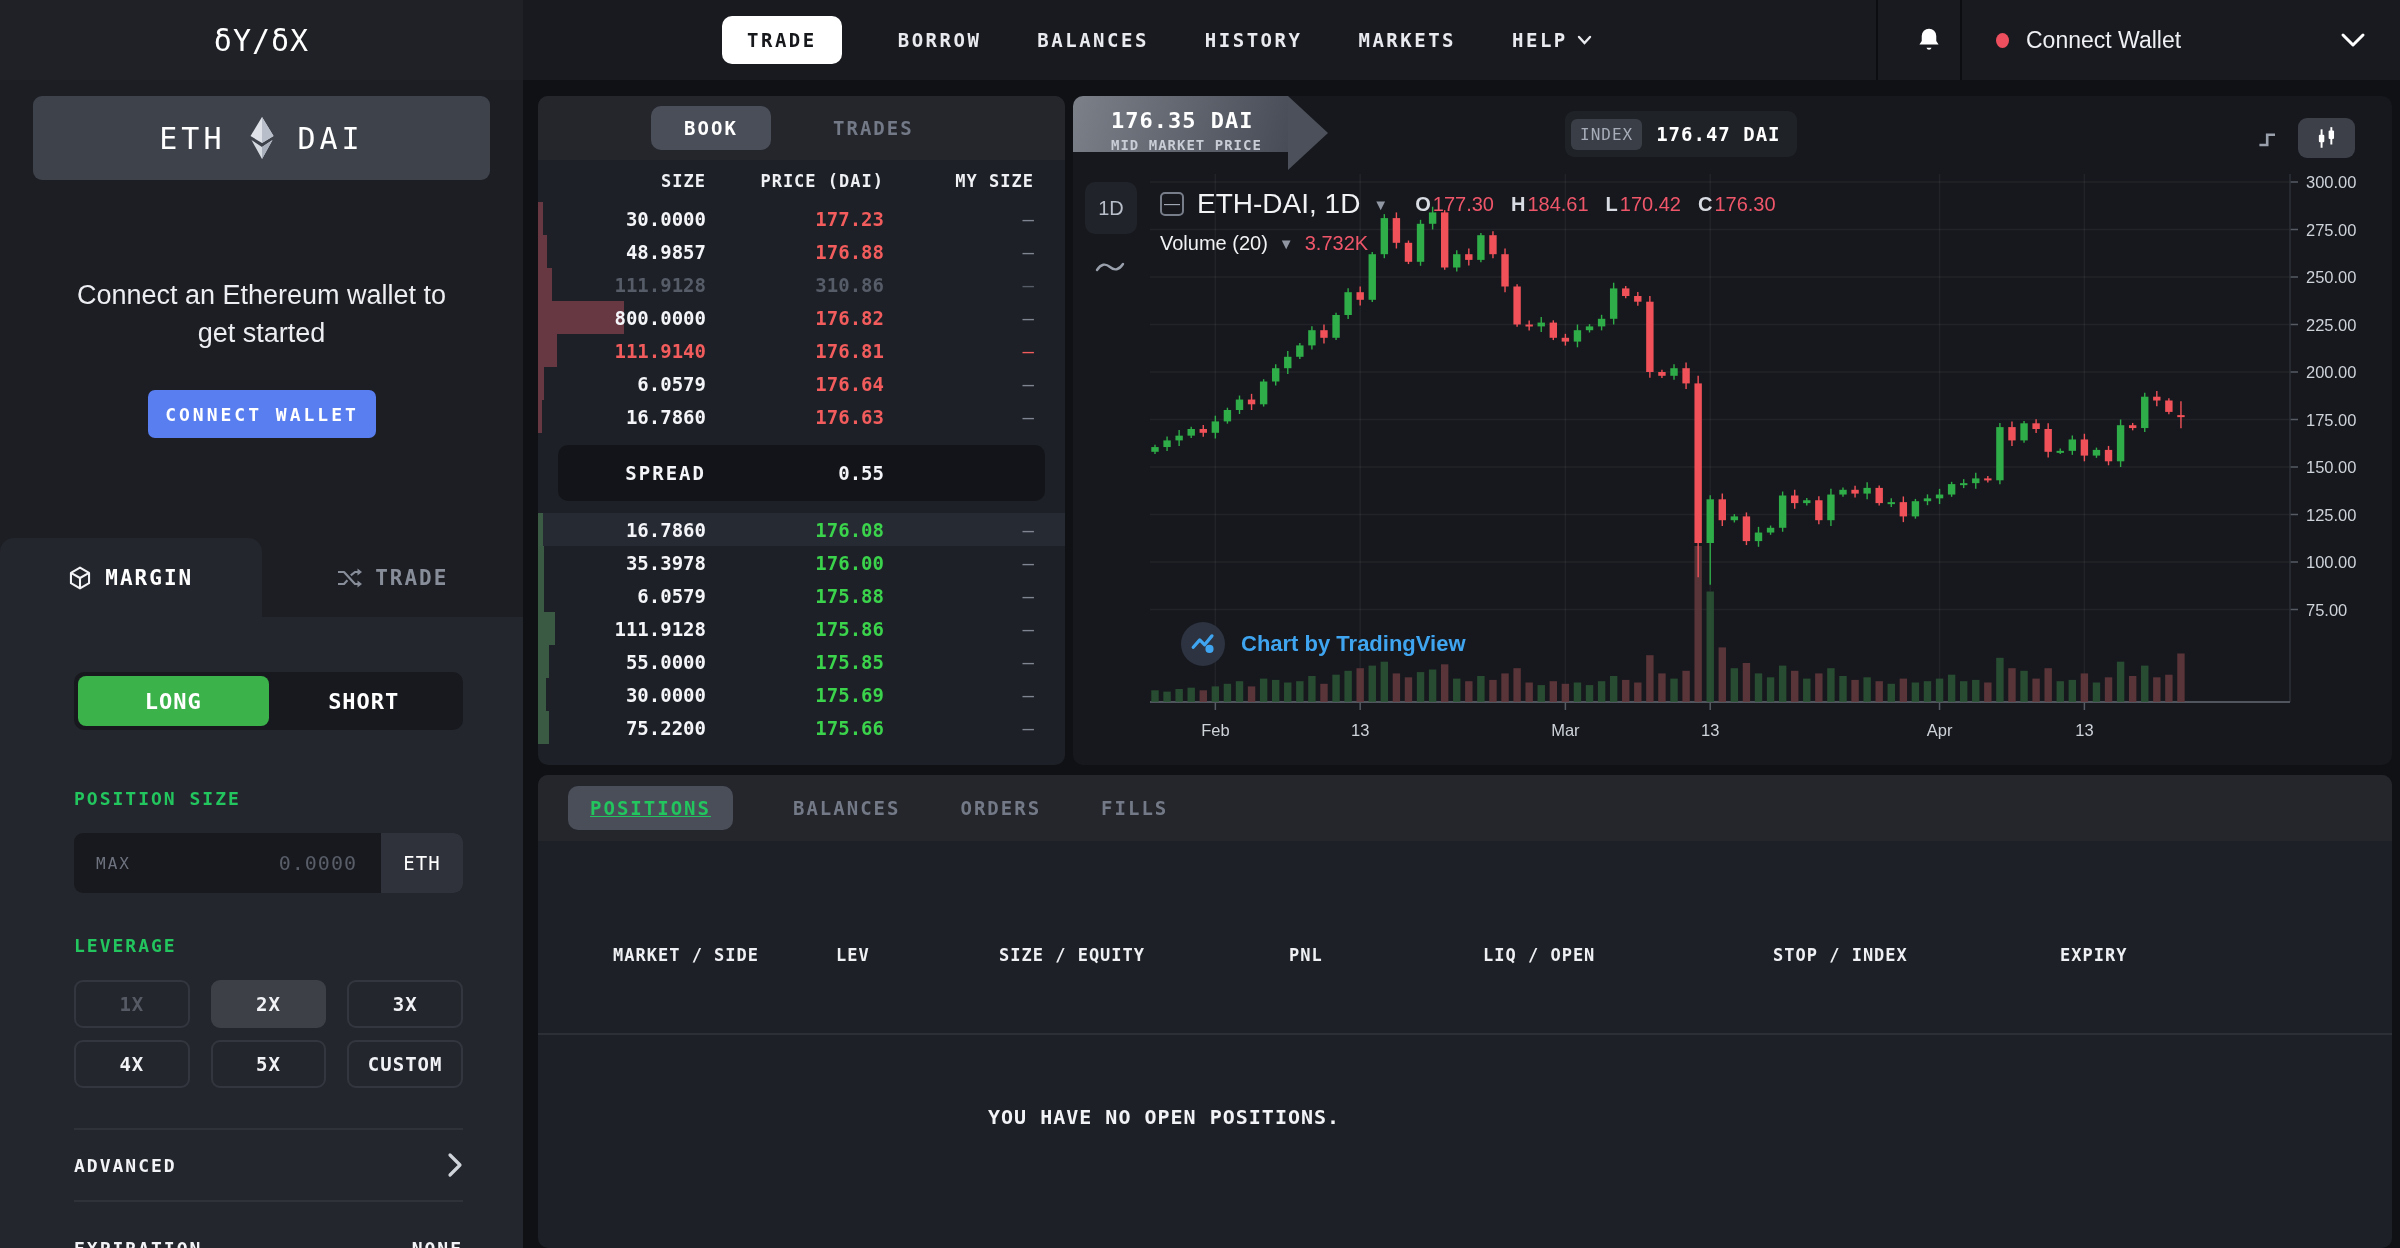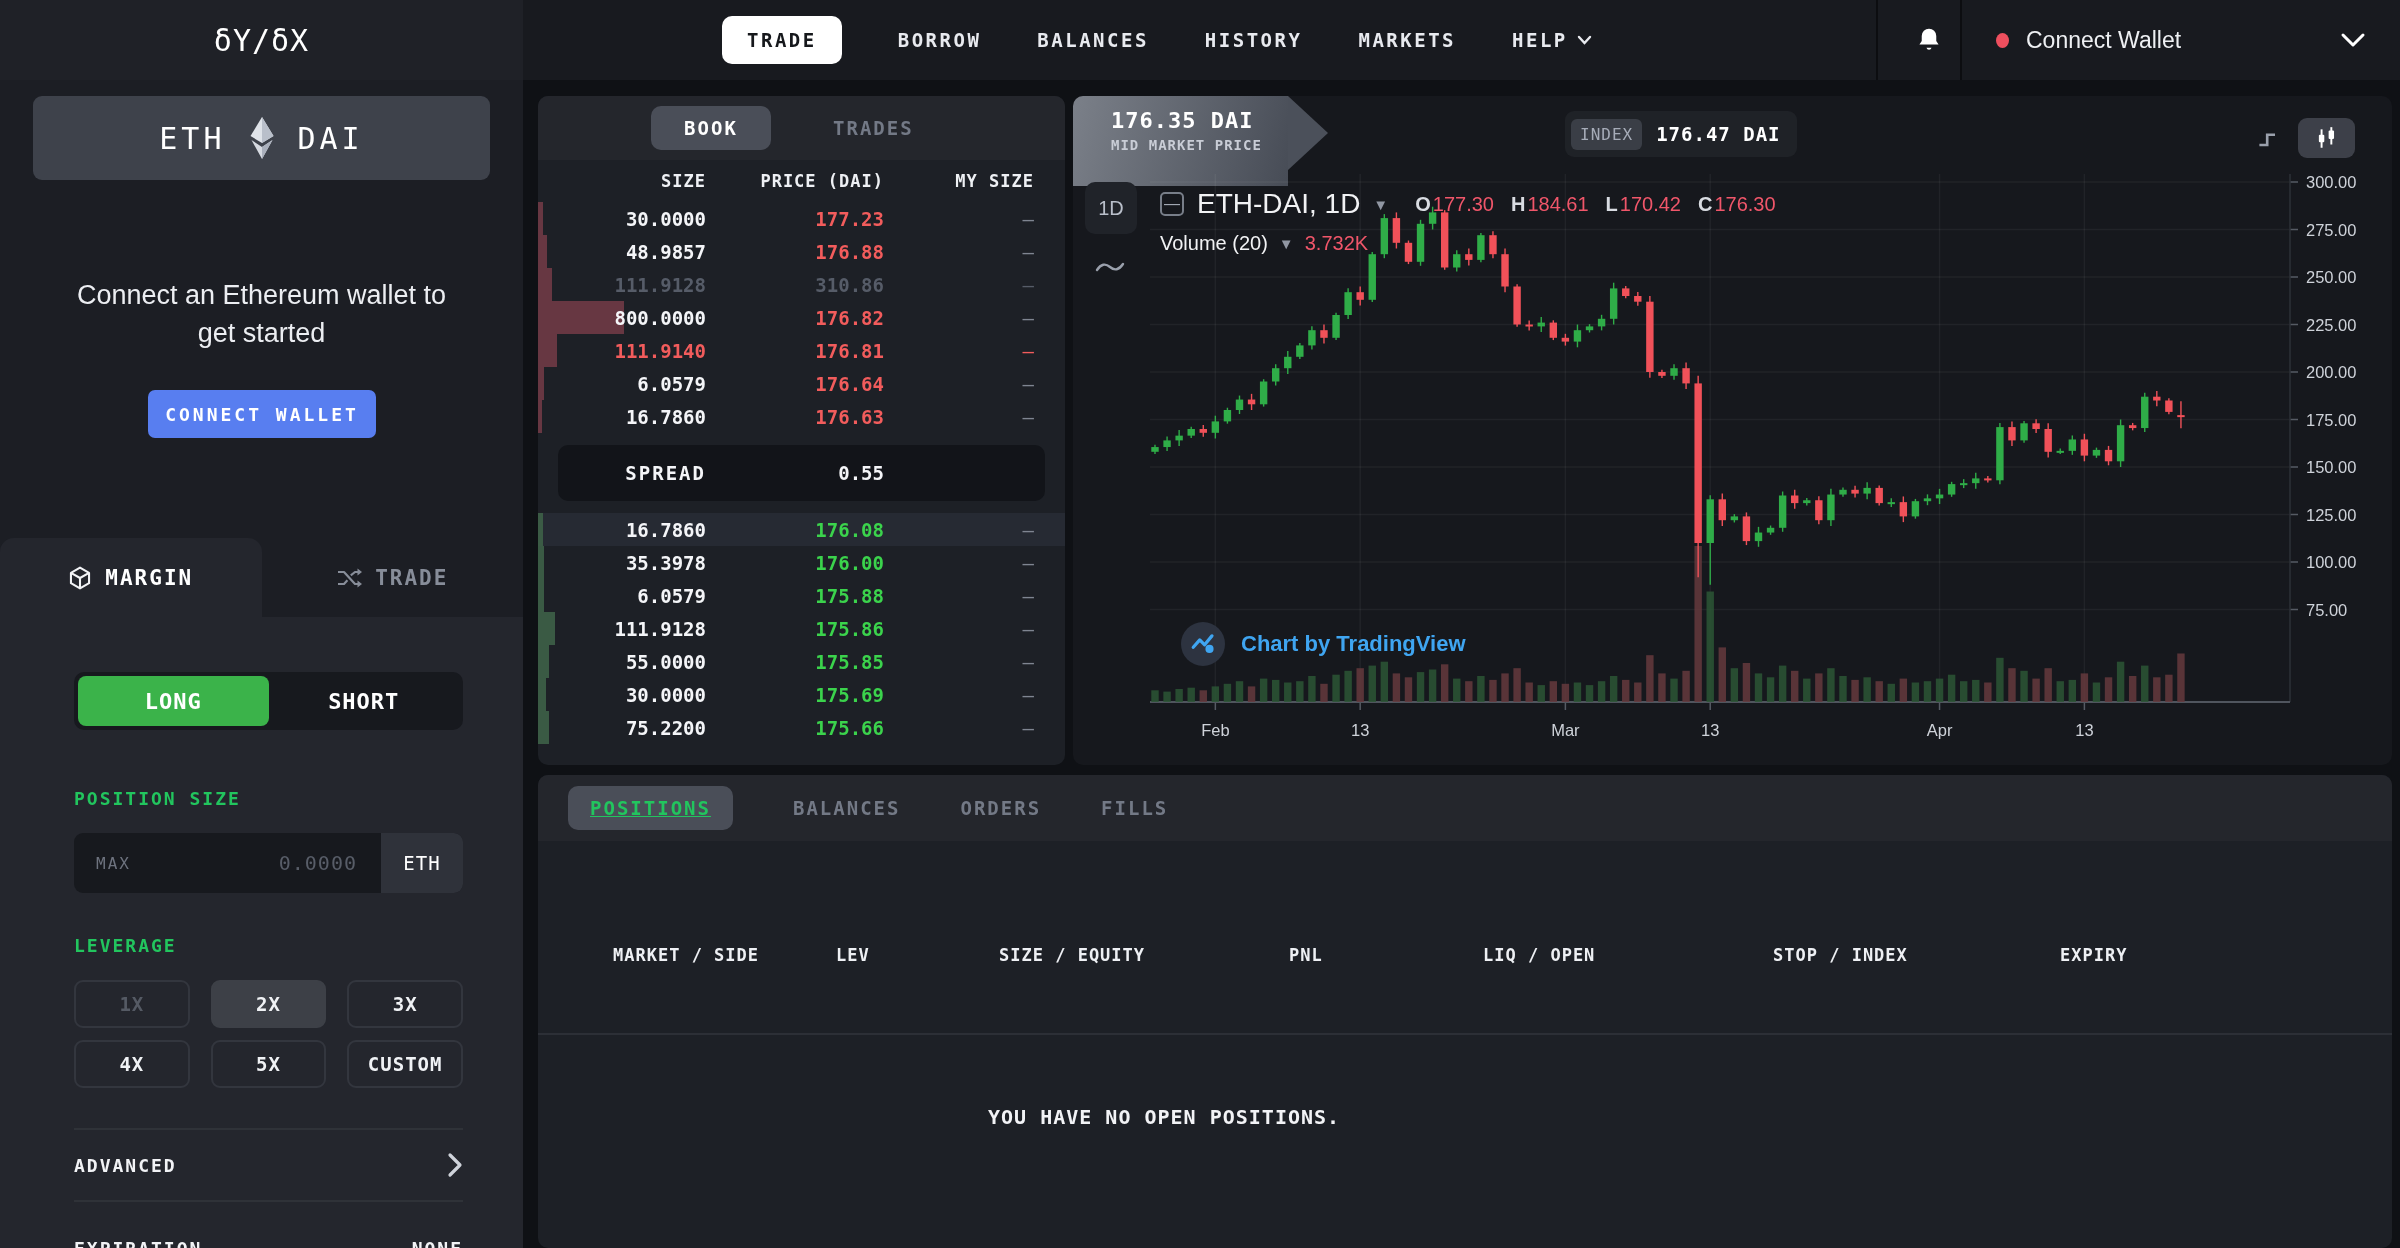--- a/index.html
+++ b/index.html
@@ -69,21 +69,21 @@
   .cell.size{color:#f4f5f8;} .cell.my{color:#7f8591;font-weight:400;}
   .ask .price{color:var(--red);} .bid .price{color:var(--green);}
   .book-row.dim .size,.book-row.dim .price,.book-row.dim .my{color:#565c68;}
   .book-row.flash .size,.book-row.flash .my{color:var(--red);}
   .book-row.hl{background:#262a33;}
   .spread{margin:12px 20px;height:56px;background:#121419;border-radius:10px;display:flex;align-items:center;}
   .spread-label{width:148px;text-align:right;font-size:19px;font-weight:700;letter-spacing:2px;color:#f4f5f8;}
   .spread-value{width:178px;text-align:right;font-size:19px;font-weight:700;color:#f4f5f8;}
   
   .chartp{position:absolute;left:1073px;top:96px;width:1319px;height:669px;background:var(--chart);border-radius:10px;}
-  .mid-badge{position:absolute;left:0;top:0;width:215px;height:90px;border-radius:10px 0 0 0;background:linear-gradient(105deg,#7b8089,#474c56);padding:12px 0 16px 38px;}
+  .mid-badge{position:absolute;left:0;top:0;width:215px;height:56px;border-radius:10px 0 0 0;background:linear-gradient(105deg,#7b8089,#474c56);padding:12px 0 16px 38px;}
   .mid-badge:after{content:'';position:absolute;left:215px;top:0;border-left:40px solid #4b505a;border-top:37px solid transparent;border-bottom:37px solid transparent;}
   .mid-price{font-size:22px;font-weight:700;letter-spacing:1px;color:#fff;}
   .mid-caption{margin-top:4px;font-size:14px;font-weight:700;letter-spacing:1px;color:#c9cdd6;}
   .chip{position:absolute;top:15px;height:46px;background:#1f2227;border-radius:9px;display:flex;align-items:center;padding:0 16px 0 6px;}
   .chip-key{background:#3a3e46;color:#a6acb8;font-size:16px;font-weight:400;letter-spacing:1px;border-radius:6px;padding:6px 9px;}
   .chip-val{margin-left:14px;font-size:19px;font-weight:700;letter-spacing:1px;color:#fff;}
   .ctl-candle{position:absolute;left:1225px;top:22px;width:57px;height:40px;background:#3d4049;border-radius:9px;display:flex;align-items:center;justify-content:center;cursor:pointer;}
   .ctl-step{position:absolute;left:1184px;top:31px;cursor:pointer;}
   .chart-body{position:absolute;left:0;top:74px;width:1319px;height:595px;}
   .tv-toolbar-btn{position:absolute;left:12px;top:12px;width:52px;height:52px;background:#202329;border-radius:10px;display:flex;align-items:center;justify-content:center;font-size:20px;color:#b9bfca;cursor:pointer;font-family:"Liberation Sans",sans-serif;}

